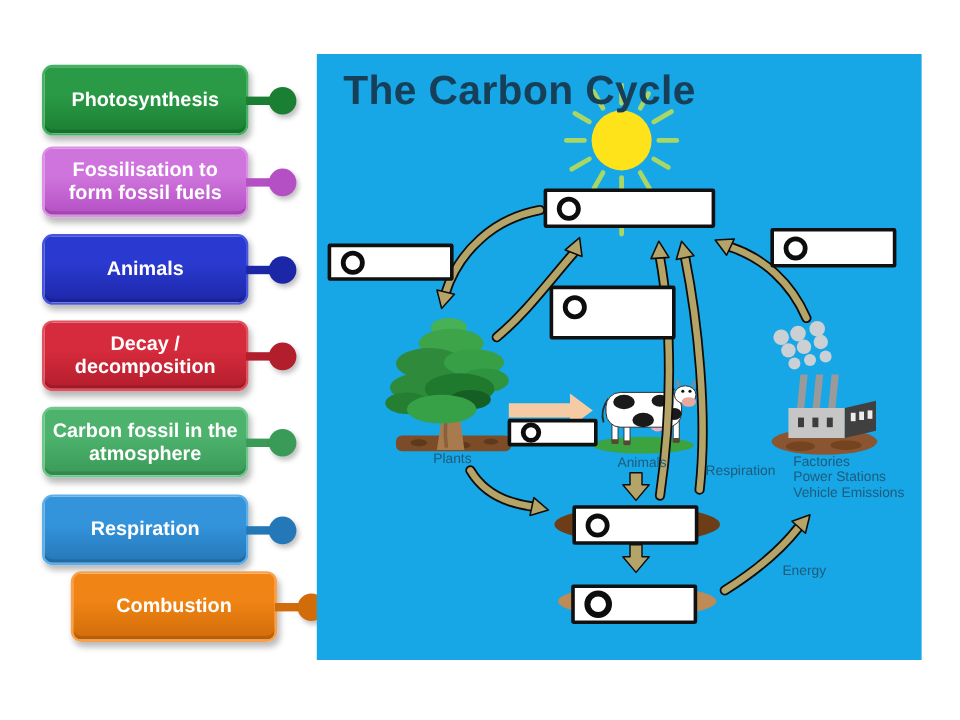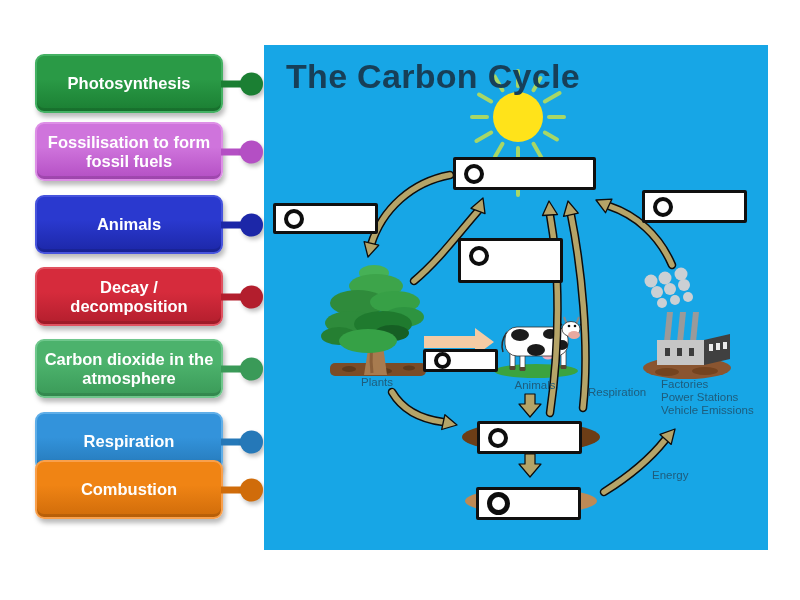--- a/index.html
+++ b/index.html
@@ -2,21 +2,21 @@
 <html style="--bg: #17A6E6; --arrow: #B5A468; --caption: #1E5C7C; --title: #173F58;"><head>
 <meta charset="utf-8">
 <style>
   html,body{margin:0;padding:0;}
   body{
     width:800px;height:600px;position:relative;background:#ffffff;
     font-family:"Liberation Sans",sans-serif;overflow:hidden;
   }
   
   .pill{
-    position:absolute;left:35px;width:188px;height:59px;box-sizing:border-box;
+    position:absolute;left:35px;width:172px;height:59px;box-sizing:border-box;
     border-radius:9px;border:2px solid var(--edge,#888);
     background:linear-gradient(180deg,var(--top,#999) 0%,var(--top,#999) 42%,var(--bot,#666) 100%);
     color:#fff;font-weight:bold;font-size:16.5px;line-height:1.12;text-align:center;
     display:flex;align-items:center;justify-content:center;padding:2px 6px;
     box-shadow:2px 4px 5px rgba(0,0,0,.28), inset 0 -3px 0 rgba(0,0,0,.12);
     cursor:grab;
   }
   .pill .stub{position:absolute;right:-22px;top:50%;transform:translateY(-50%);
     width:22px;height:7px;background:var(--bot,#666);}
   .pill .knob{position:absolute;right:-42px;top:50%;transform:translateY(-50%);
@@ -58,30 +58,30 @@
     <span>Animals</span>
     <span class="stub"></span>
     <span class="knob"></span>
   </div>
   <div class="pill" style="top: 267px; --edge: #E05260; --top: #D62B3C; --bot: #B31E2D;">
     <span>Decay / decomposition</span>
     <span class="stub"></span>
     <span class="knob"></span>
   </div>
   <div class="pill" style="top: 339px; --edge: #6FC78C; --top: #4CB26C; --bot: #3A9A58;">
-    <span>Carbon dioxide in the atmosphere</span>
+    <span>Carbon fossil in the atmosphere</span>
     <span class="stub"></span>
     <span class="knob"></span>
   </div>
   <div class="pill" style="top: 412px; --edge: #5FAEE8; --top: #3393DB; --bot: #2578B8;">
     <span>Respiration</span>
     <span class="stub"></span>
     <span class="knob"></span>
   </div>
-  <div class="pill" style="top: 460px; --edge: #F9A04C; --top: #F08414; --bot: #D06C0A;">
+  <div class="pill" style="top: 476px; margin-left: 24px; --edge: #F9A04C; --top: #F08414; --bot: #D06C0A;">
     <span>Combustion</span>
     <span class="stub"></span>
     <span class="knob"></span>
   </div>
 </div>
 
 <div id="diagram">
 
   <svg width="504" height="505" viewBox="0 0 504 505">
 

